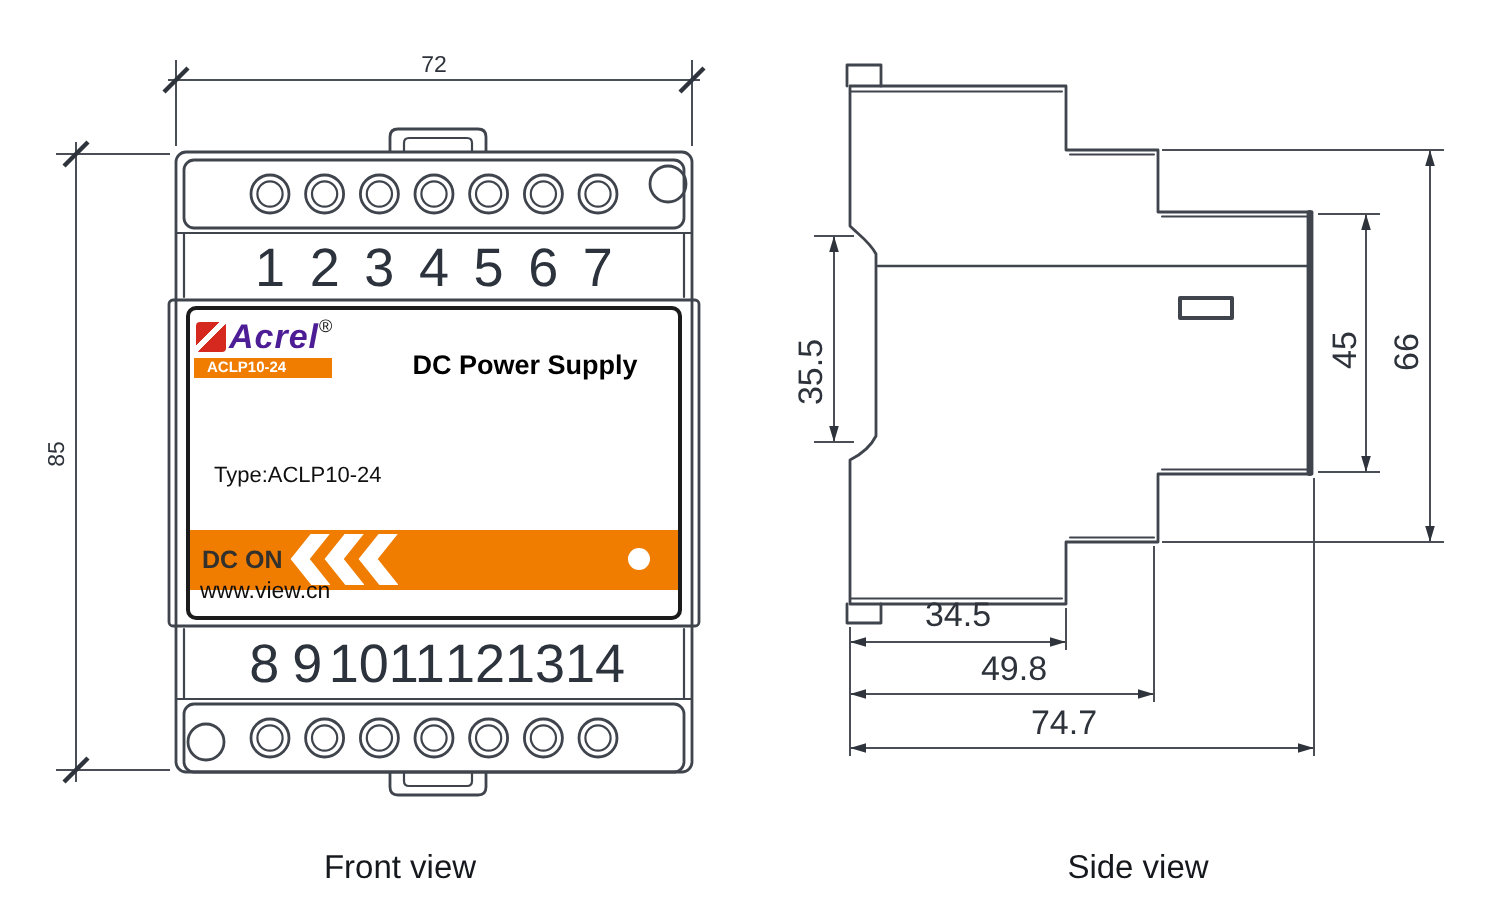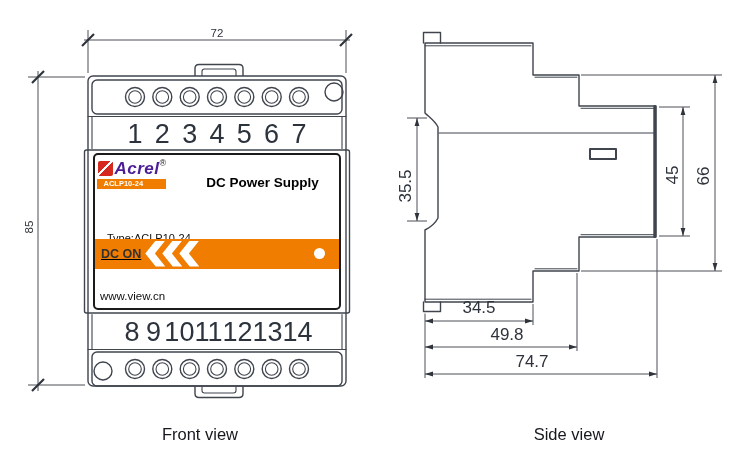--- a/index.html
+++ b/index.html
@@ -19,22 +19,22 @@
   .logo-row{position:absolute;left:2.5px;top:5px;height:18px;display:flex;align-items:center;}
   .logo-glyph{width:15px;height:15px;margin-right:2px;border-radius:2px;
       background:linear-gradient(135deg,#d5281e 40%,#fff 40%,#fff 52%,#d5281e 52%);}
   .brand{font-size:17px;font-weight:700;font-style:italic;color:#4c1d95;letter-spacing:.5px;}
   .regmark{font-size:9px;position:relative;top:-6px;color:#141414;}
   .badge{position:absolute;left:1.5px;top:24px;width:69px;height:10px;background:#f07d00;
          color:#fff;font-size:7.5px;font-weight:700;line-height:10px;padding-left:7px;box-sizing:border-box;}
   .ptitle{position:absolute;left:105px;top:20px;width:125px;text-align:center;
           font-size:13.5px;font-weight:700;color:#000000;}
   .specs{position:absolute;left:12px;top:42px;font-size:11px;color:#101010;line-height:16.5px;white-space:pre;}
-  .dc-band{position:absolute;left:0;top:84px;width:100%;height:30px;background:#f07d00;
-           display:flex;align-items:center;text-decoration:underline;}
+  .dc-band{position:absolute;left:0;top:110px;width:100%;height:30px;background:#f07d00;
+           display:flex;align-items:center;}
   .dc-on{font-size:12.5px;font-weight:700;color:#33312e;margin-left:6px;}
   .chevs{display:flex;margin-left:4px;height:26px;}
   .chev{width:20px;height:26px;background:#fff;margin-right:-3px;
         clip-path:polygon(100% 0,52% 0,0 50%,52% 100%,100% 100%,48% 50%);}
   .led{position:absolute;right:14px;top:9.5px;width:11px;height:11px;border-radius:50%;background:#fff;}
   .site{position:absolute;left:5px;top:135px;font-size:11.5px;color:#101010;}
 </style>
 </head>
 <body>
 

